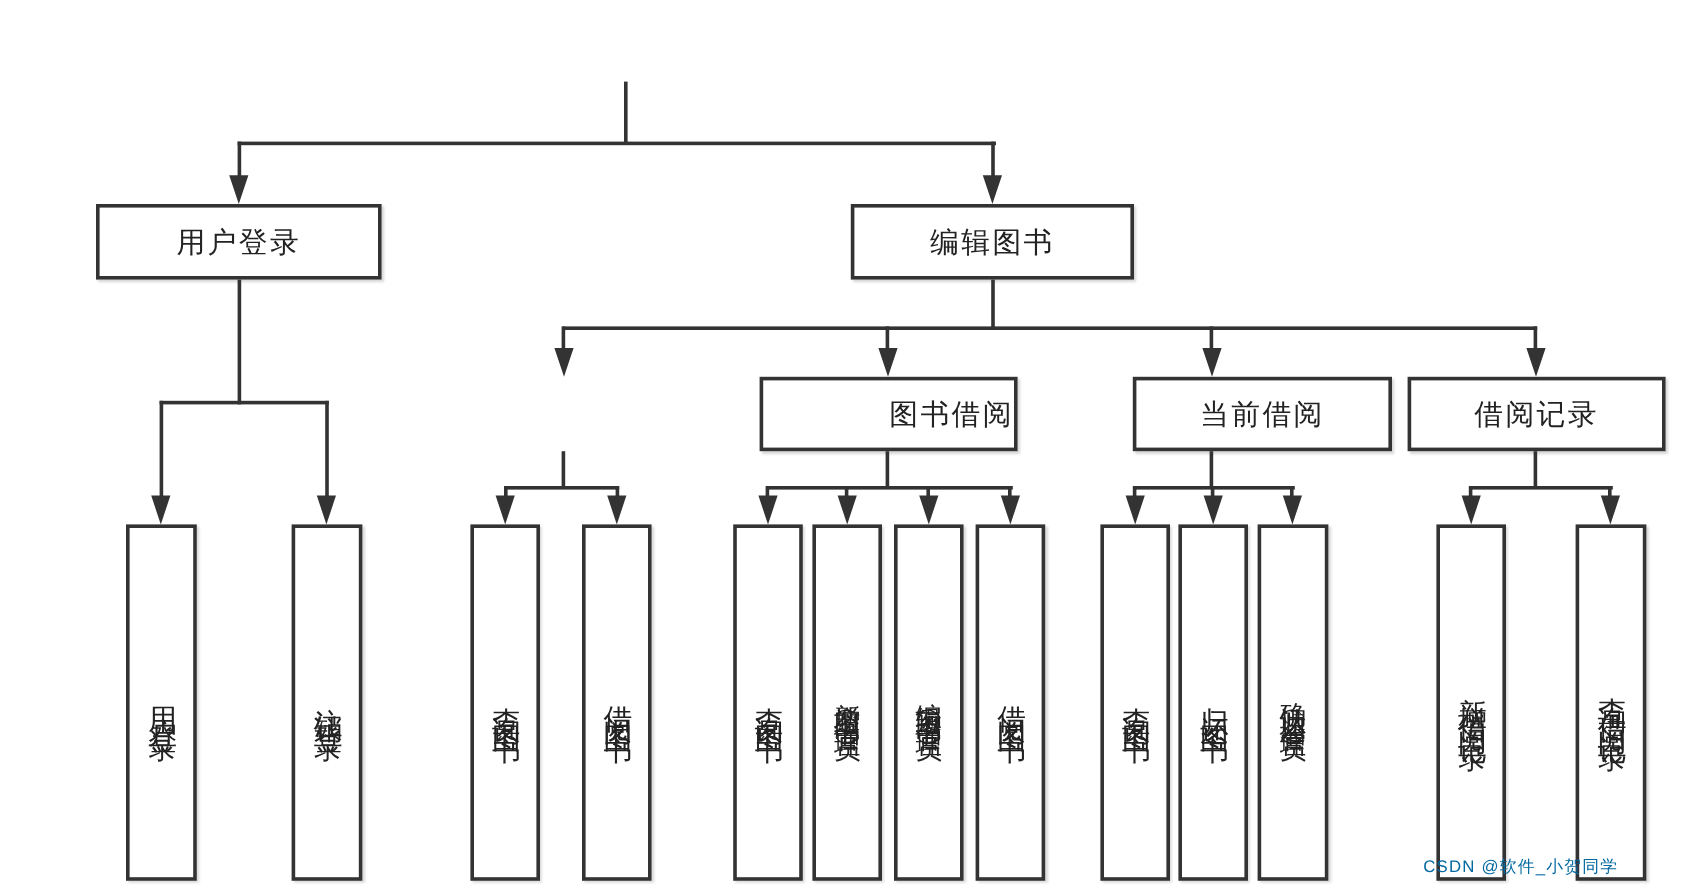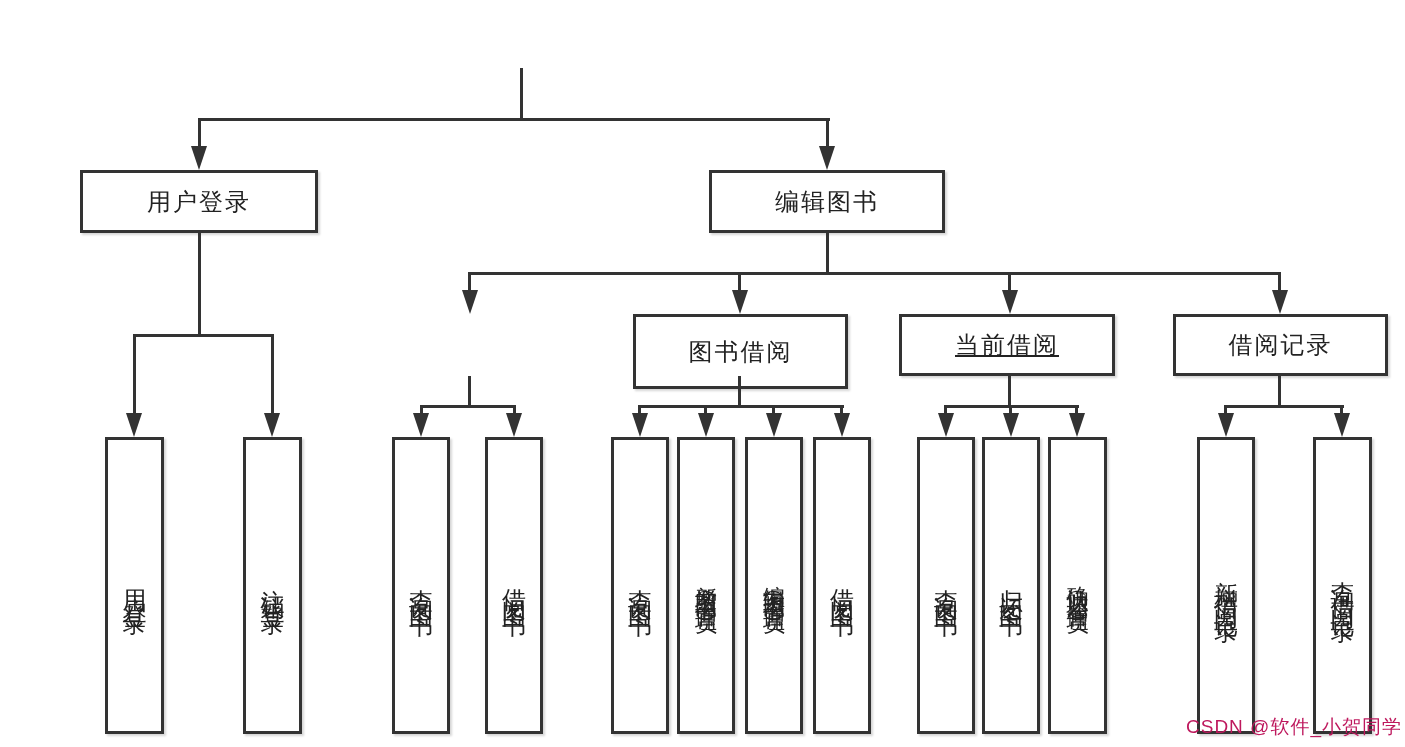--- a/index.html
+++ b/index.html
@@ -26,21 +26,21 @@
   .vl{position:absolute;width:3px;background:#333333;}
   .hl{position:absolute;height:3px;background:#333333;}
   .arrow{
     position:absolute;width:0;height:0;
     border-left:8px solid transparent;
     border-right:8px solid transparent;
     border-top:24px solid #333333;
   }
   .watermark{
     position:absolute;left:1186px;top:714px;
-    font-size:19px;color:#be185d;letter-spacing:1px;
+    font-size:14px;color:#0369a1;letter-spacing:1px;
     z-index:6;pointer-events:none;white-space:nowrap;
   }
 </style>
 </head>
 <body>
 
 <div id="stage">
 
 
   <div class="vl" style="left:520px;top:68px;height:52px;"></div>
@@ -68,24 +68,24 @@
   <div class="hl" style="left:469px;top:272px;width:812px;"></div>
   <div class="vl" style="left:468px;top:272px;height:22px;"></div>
   <div class="vl" style="left:738px;top:272px;height:22px;"></div>
   <div class="vl" style="left:1008px;top:272px;height:22px;"></div>
   <div class="vl" style="left:1278px;top:272px;height:22px;"></div>
   <div class="arrow" style="left:462px;top:290px;"></div>
   <div class="arrow" style="left:732px;top:290px;"></div>
   <div class="arrow" style="left:1002px;top:290px;"></div>
   <div class="arrow" style="left:1272px;top:290px;"></div>
 
-  <div class="box" style="left:633px;top:314px;width:215px;height:75px;">
+  <div class="box" style="left:633px;top:314px;width:215px;height:62px;justify-content:flex-end;">
     <span>图书借阅</span>
   </div>
-  <div class="box" style="left:899px;top:314px;width:216px;height:62px;text-decoration:underline;">
+  <div class="box" style="left:944px;top:314px;width:216px;height:62px;">
     <span>当前借阅</span>
   </div>
   <div class="box" style="left:1173px;top:314px;width:215px;height:62px;">
     <span>借阅记录</span>
   </div>
 
   <div class="vl" style="left:468px;top:376px;height:31px;"></div>
   <div class="hl" style="left:420px;top:405px;width:96px;"></div>
   <div class="vl" style="left:420px;top:405px;height:12px;"></div>
   <div class="vl" style="left:513px;top:405px;height:12px;"></div>

